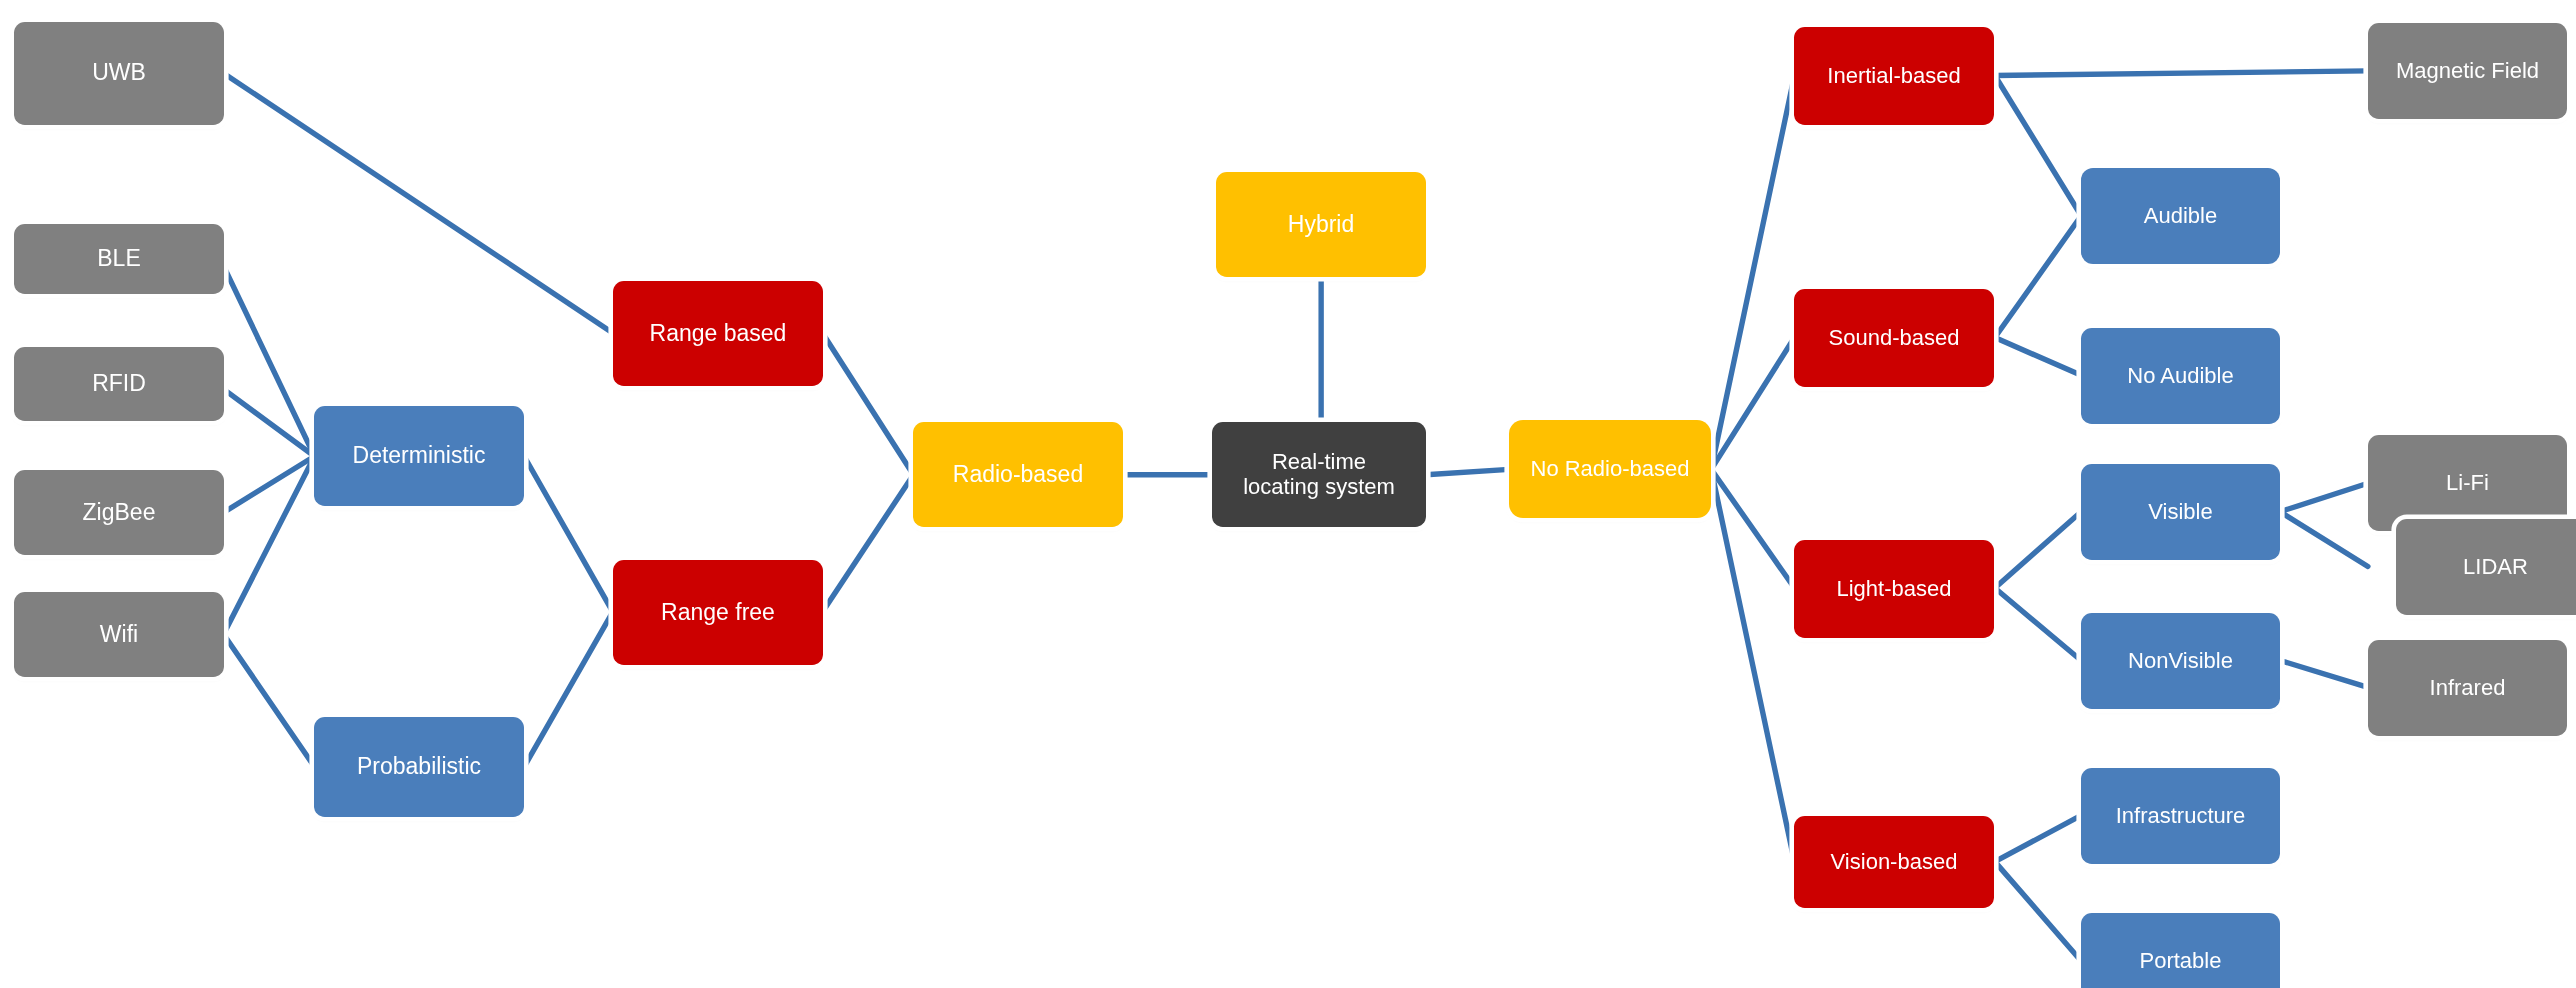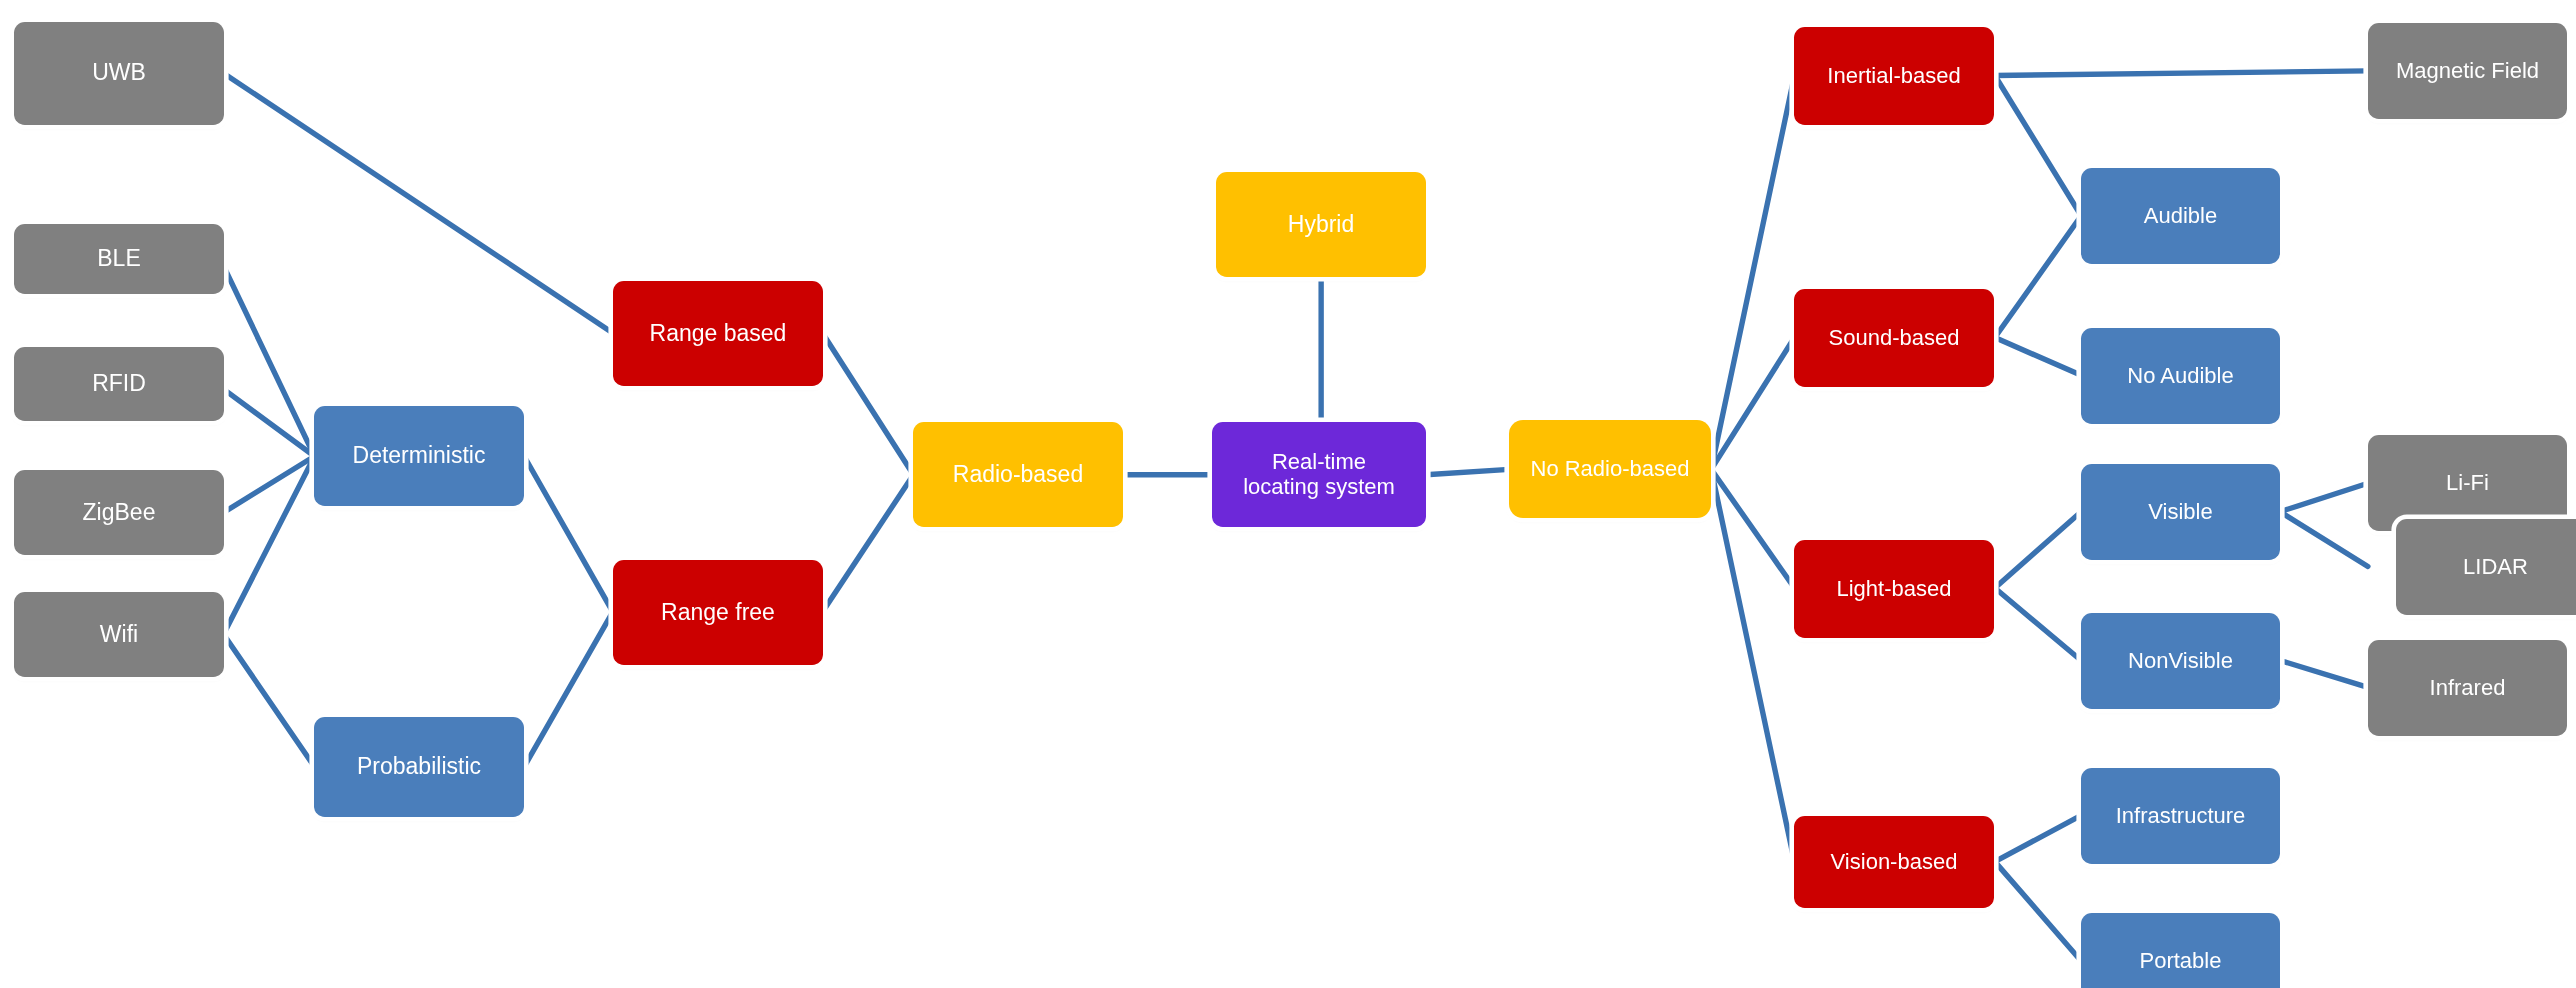--- a/index.html
+++ b/index.html
@@ -39,21 +39,21 @@
     white-space: pre-line;
   }
   .node span {
     display: block;
     width: 100%;
   }
   .n-gray   { background: #808080; }
   .n-blue   { background: #4A7EBB; }
   .n-red    { background: #CC0000; }
   .n-yellow { background: #FFC000; }
-  .n-green  { background: #6d28d9; }
+  .n-green  { background: #404040; }
 
   .fs-lg { font-size: 23px; }
   .fs-md { font-size: 22px; }
 </style>
 </head>
 <body>
 
 <div id="canvas">
   <svg id="edge-layer" viewBox="0 0 3342 1282" preserveAspectRatio="none">
       <polyline points="290,95 795,432" fill="none" stroke="#3A72B0" stroke-width="7" stroke-linecap="round" stroke-linejoin="round"></polyline>
@@ -97,21 +97,21 @@
       <div class="node n-red fs-lg" style="left: 613px; top: 560px; width: 210px; height: 105px;"><span>Range free</span></div>
       <div class="node n-yellow fs-lg" style="left: 913px; top: 422px; width: 210px; height: 105px;"><span>Radio-based</span></div>
       <div class="node n-yellow fs-lg" style="left: 1216px; top: 172px; width: 210px; height: 105px;"><span>Hybrid</span></div>
       <div class="node n-green fs-md" style="left: 1212px; top: 422px; width: 214px; height: 105px;"><span>Real-time
 locating system</span></div>
       <div class="node n-yellow fs-md" style="left: 1509px; top: 420px; width: 202px; height: 98px; border-radius: 14px;"><span>No Radio-based</span></div>
       <div class="node n-red fs-md" style="left: 1794px; top: 27px; width: 200px; height: 98px;"><span>Inertial-based</span></div>
       <div class="node n-red fs-md" style="left: 1794px; top: 289px; width: 200px; height: 98px;"><span>Sound-based</span></div>
       <div class="node n-red fs-md" style="left: 1794px; top: 540px; width: 200px; height: 98px;"><span>Light-based</span></div>
       <div class="node n-red fs-md" style="left: 1794px; top: 816px; width: 200px; height: 92px;"><span>Vision-based</span></div>
-      <div class="node n-blue fs-md" style="left: 2081px; top: 168px; width: 199px; height: 96px;"><span>Audible</span></div>
+      <div class="node n-blue fs-md" style="left: 2081px; top: 168px; width: 199px; height: 96px; border-radius: 12px;"><span>Audible</span></div>
       <div class="node n-blue fs-md" style="left: 2081px; top: 328px; width: 199px; height: 96px;"><span>No Audible</span></div>
       <div class="node n-blue fs-md" style="left: 2081px; top: 464px; width: 199px; height: 96px;"><span>Visible</span></div>
       <div class="node n-blue fs-md" style="left: 2081px; top: 613px; width: 199px; height: 96px;"><span>NonVisible</span></div>
       <div class="node n-blue fs-md" style="left: 2081px; top: 768px; width: 199px; height: 96px;"><span>Infrastructure</span></div>
       <div class="node n-blue fs-md" style="left: 2081px; top: 913px; width: 199px; height: 96px;"><span>Portable</span></div>
       <div class="node n-gray fs-md" style="left: 2368px; top: 23px; width: 199px; height: 96px;"><span>Magnetic Field</span></div>
       <div class="node n-gray fs-md" style="left: 2368px; top: 435px; width: 199px; height: 96px;"><span>Li-Fi</span></div>
       <div class="node n-gray fs-md" style="left: 2368px; top: 519px; width: 199px; height: 96px; margin-left: 28px;"><span>LIDAR</span></div>
       <div class="node n-gray fs-md" style="left: 2368px; top: 640px; width: 199px; height: 96px;"><span>Infrared</span></div>
     </div>

